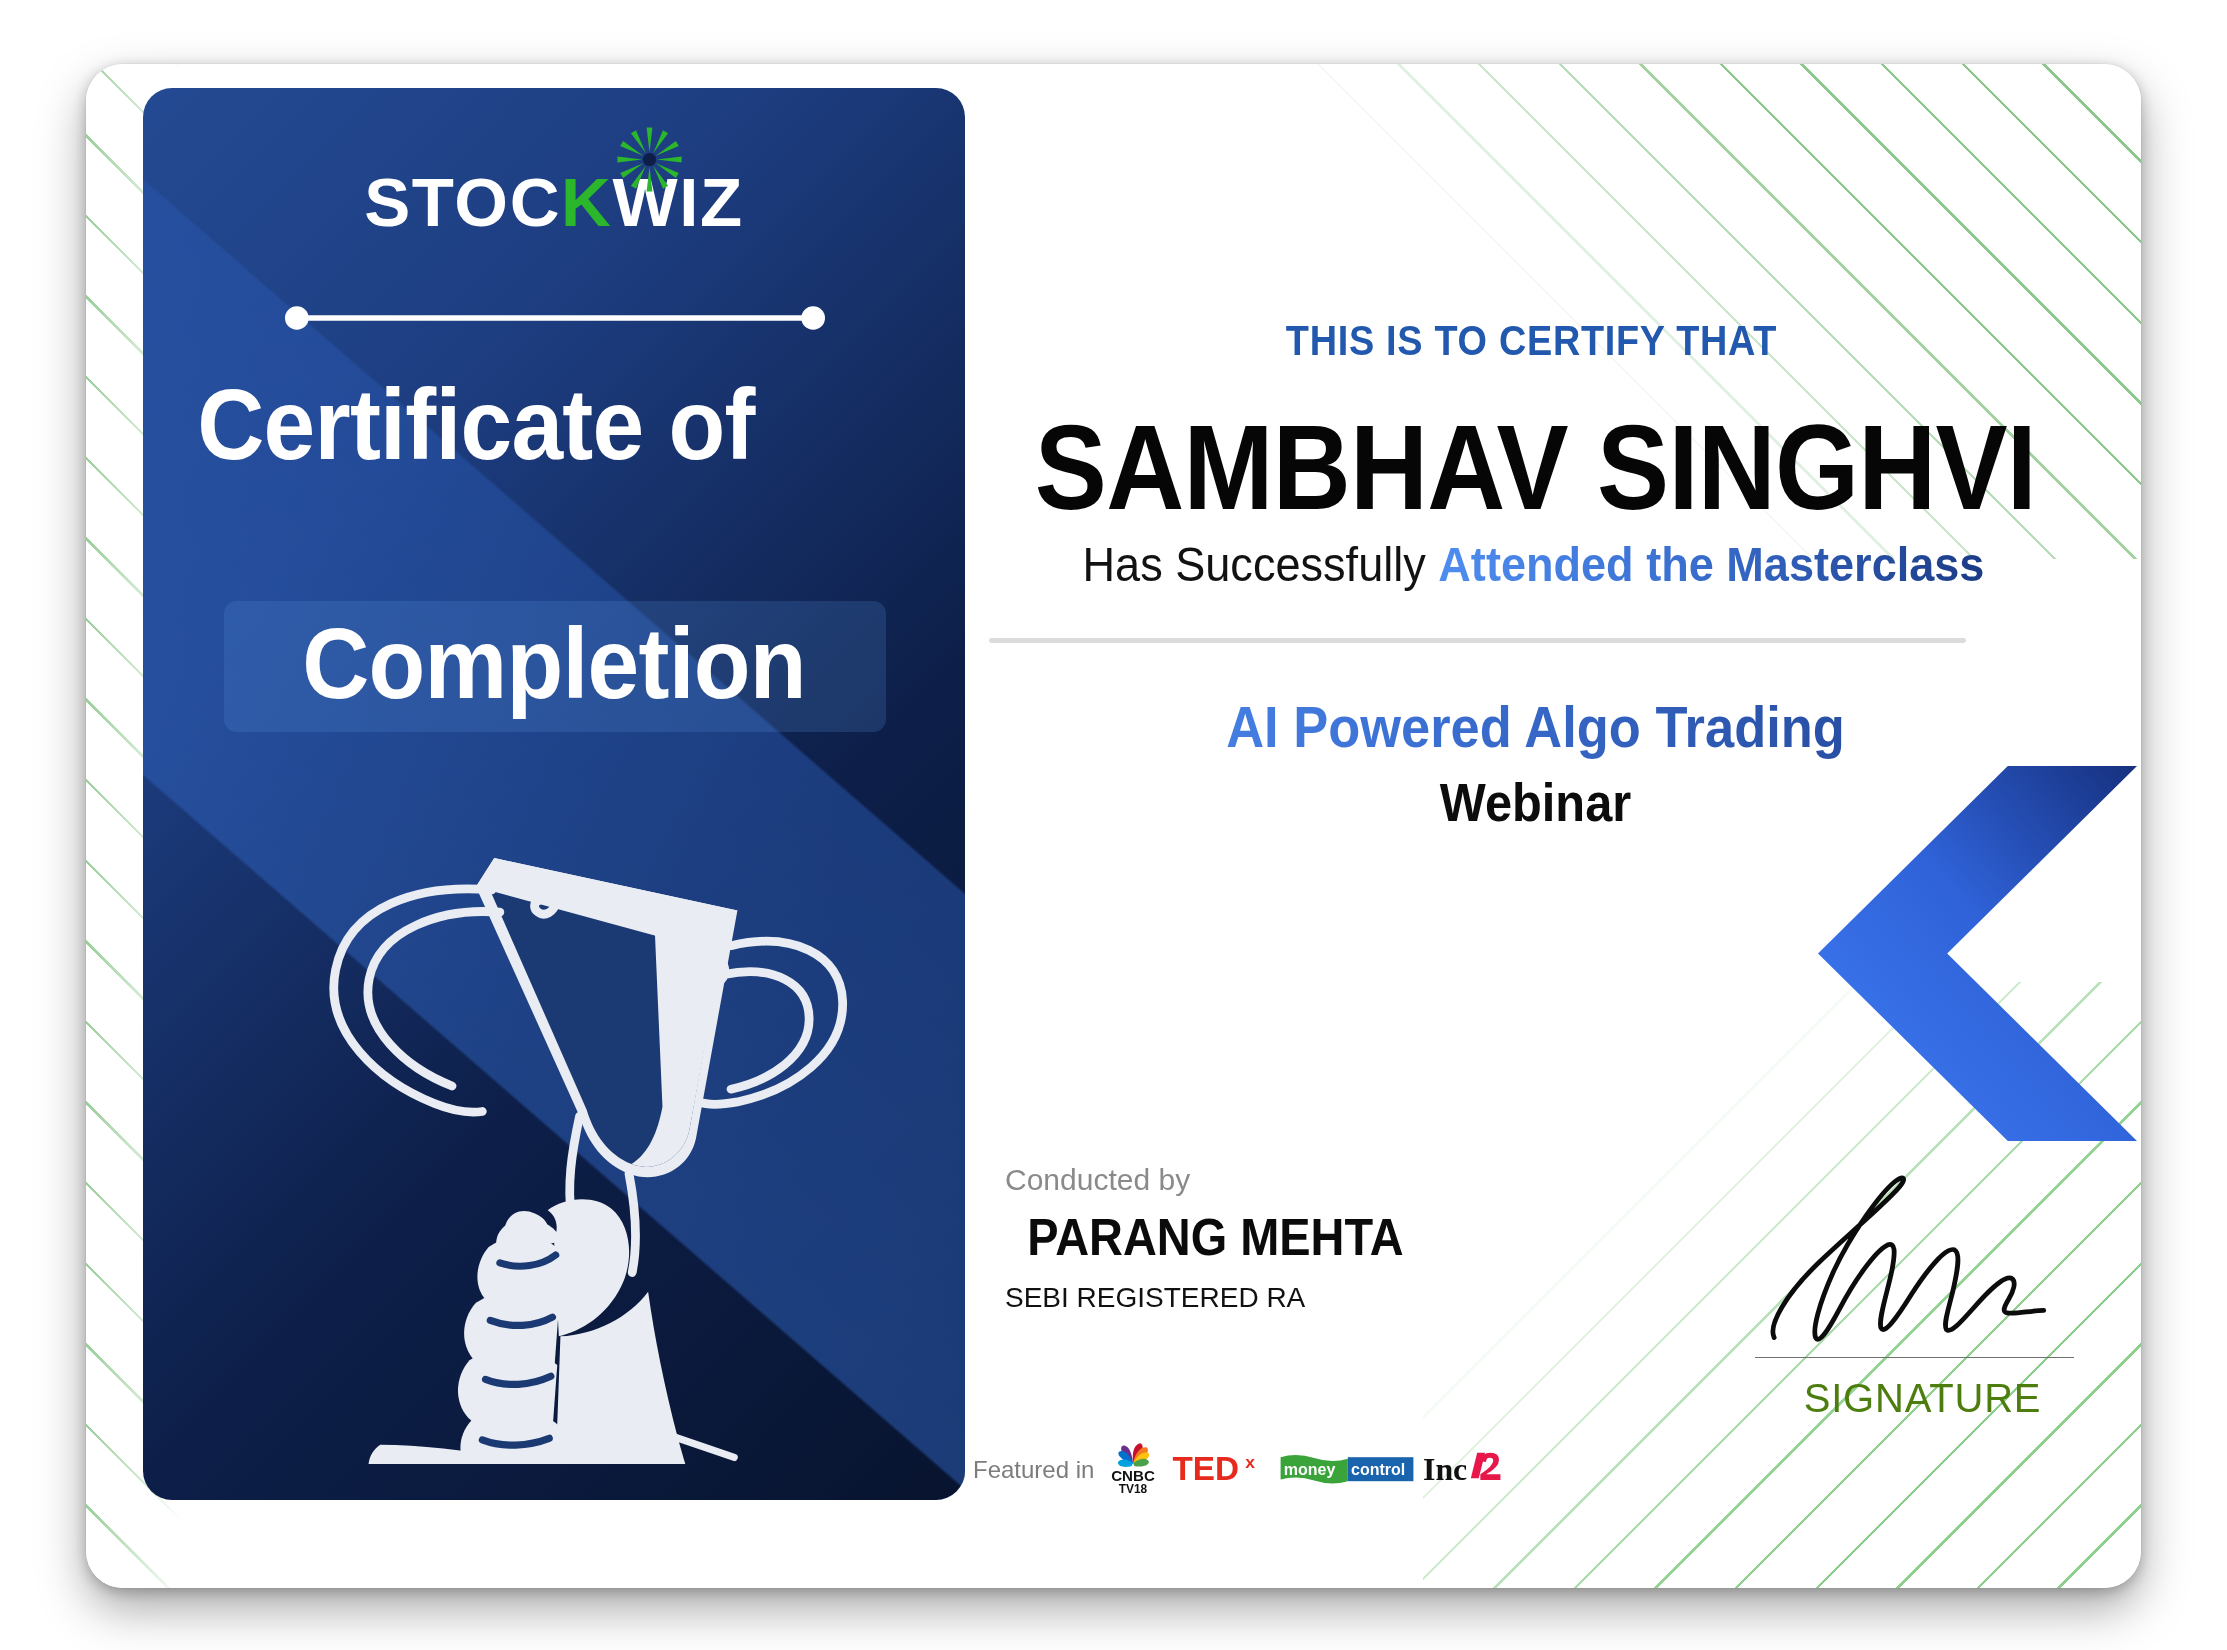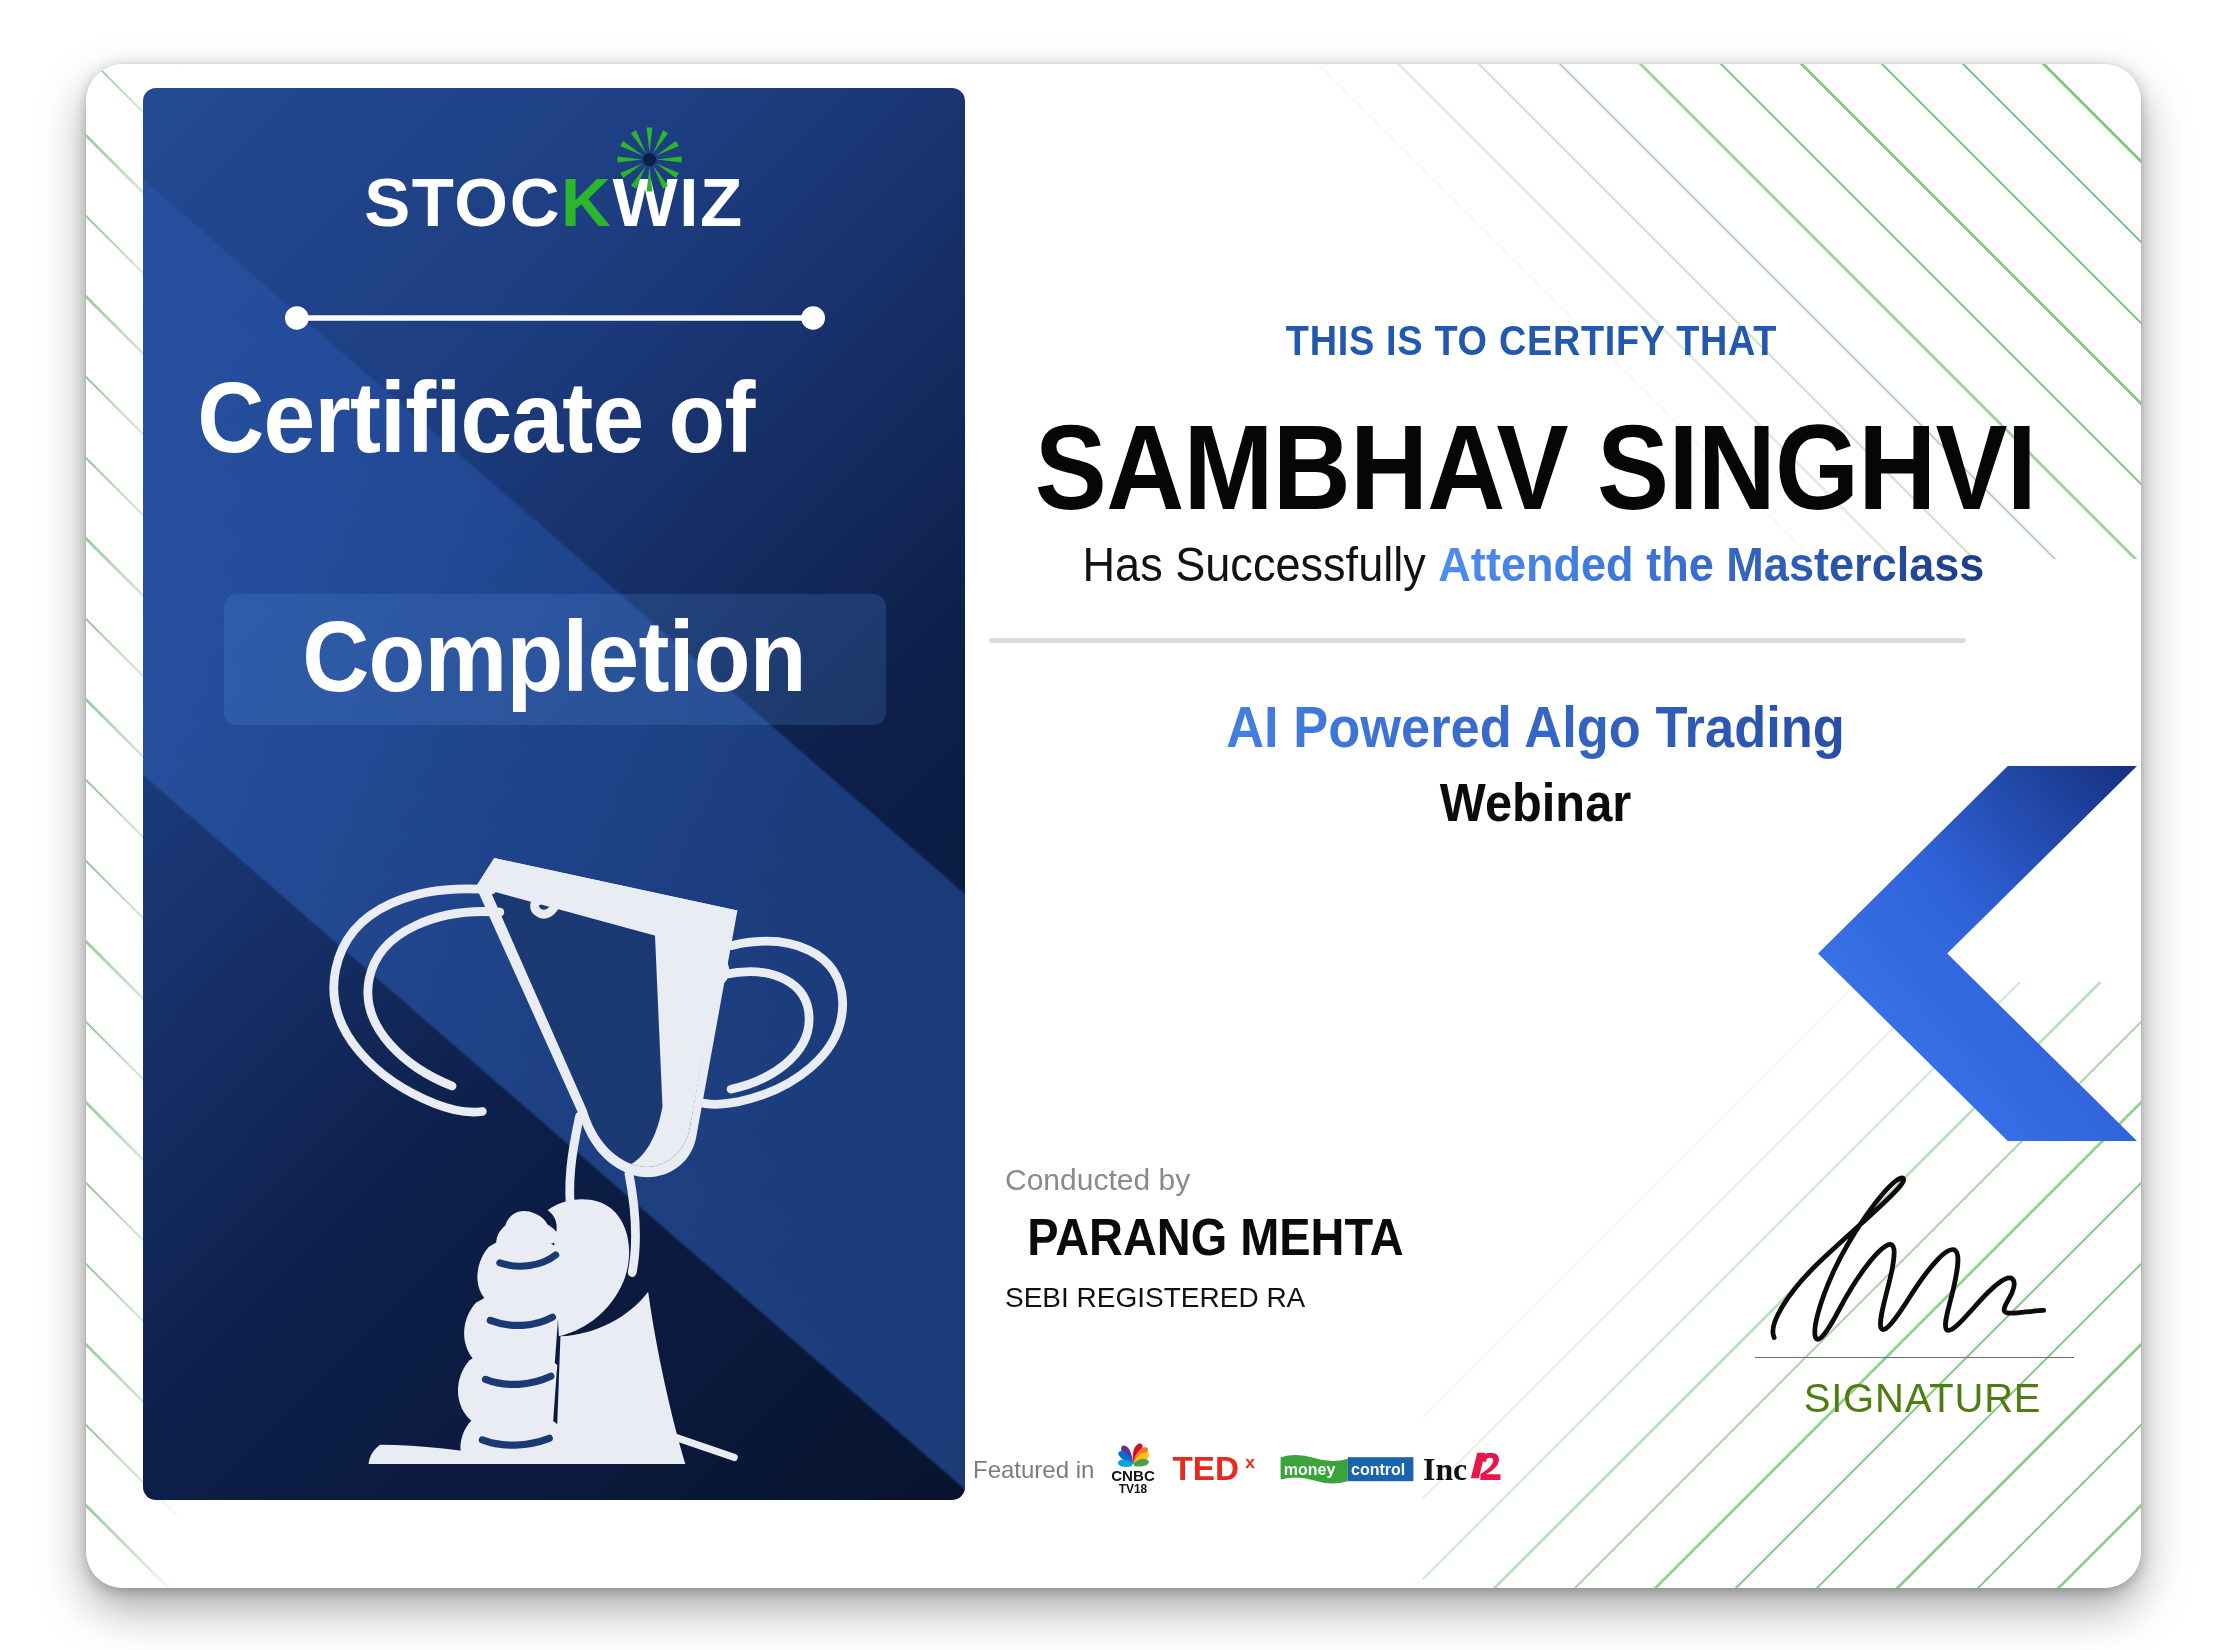--- a/index.html
+++ b/index.html
@@ -98,21 +98,21 @@
     mask-image: linear-gradient(90deg, rgba(0,0,0,1) 0%, rgba(0,0,0,0.2) 80%, rgba(0,0,0,0) 100%);
   }
 
   
   #blue-panel {
     position: absolute;
     left: 57px;
     top: 24px;
     width: 822px;
     height: 1412px;
-    border-radius: 13px;
+    border-radius: 29px;
     overflow: hidden;
     background: linear-gradient(135deg, #244a93 0%, #1d3d80 28%, #0d1f49 62%, #08142f 100%);
   }
   
   #blue-panel-band {
     position: absolute;
     inset: 0;
     background: linear-gradient(41deg,
         rgba(43,92,180,0.0) 0%,
         rgba(43,92,180,0.0) 34%,
@@ -163,21 +163,21 @@
     position: absolute;
     top: 215px;
     left: 137px;
     width: 550px;
     height: 30px;
   }
 
   
   #panel-heading {
     position: absolute;
-    top: 273px;
+    top: 280px;
     left: 0;
     width: 666px;
     text-align: center;
   }
   .cert-line1 {
     font-family: "Liberation Sans", sans-serif;
     font-weight: bold;
     font-size: 101px;
     line-height: 1.12;
     color: #ffffff;

